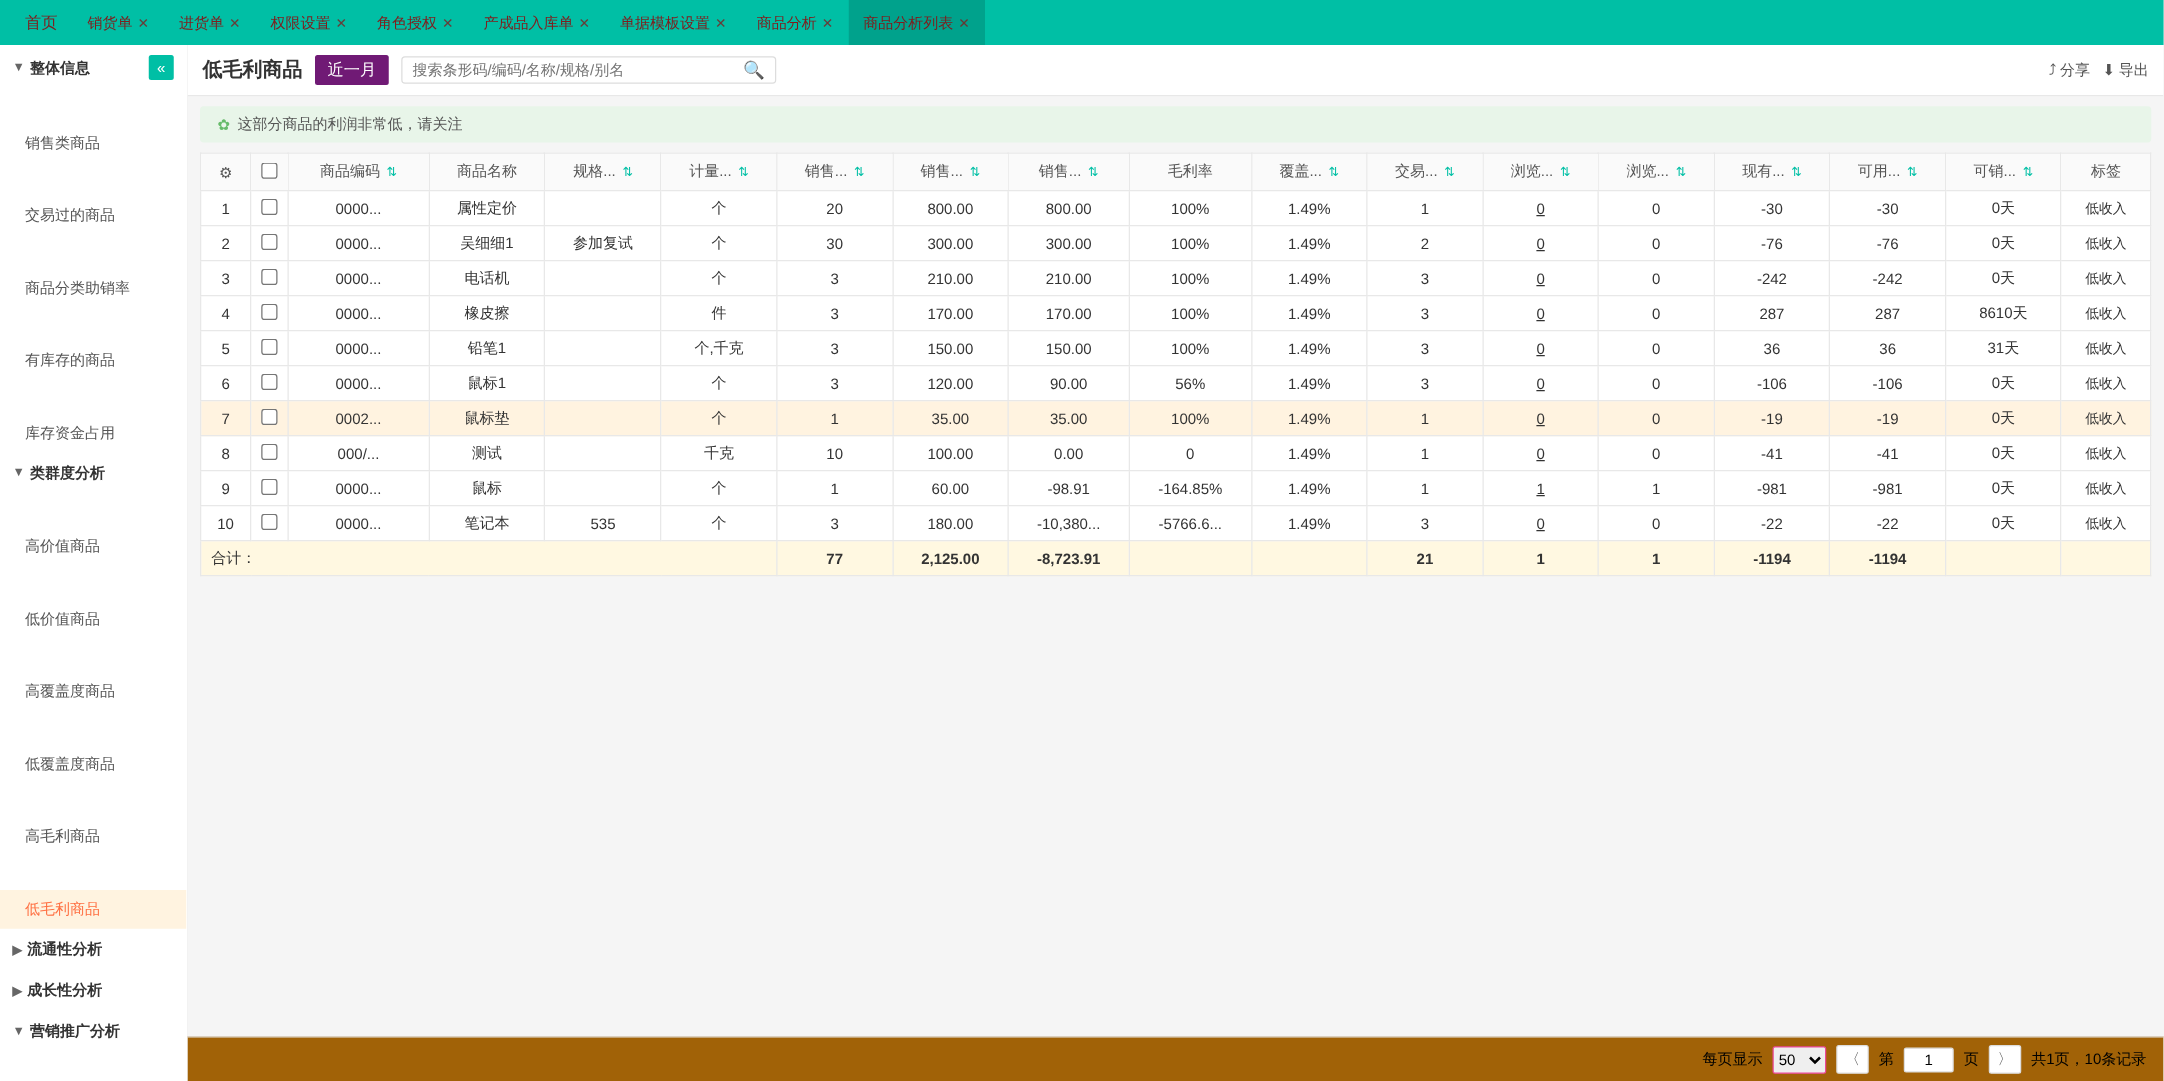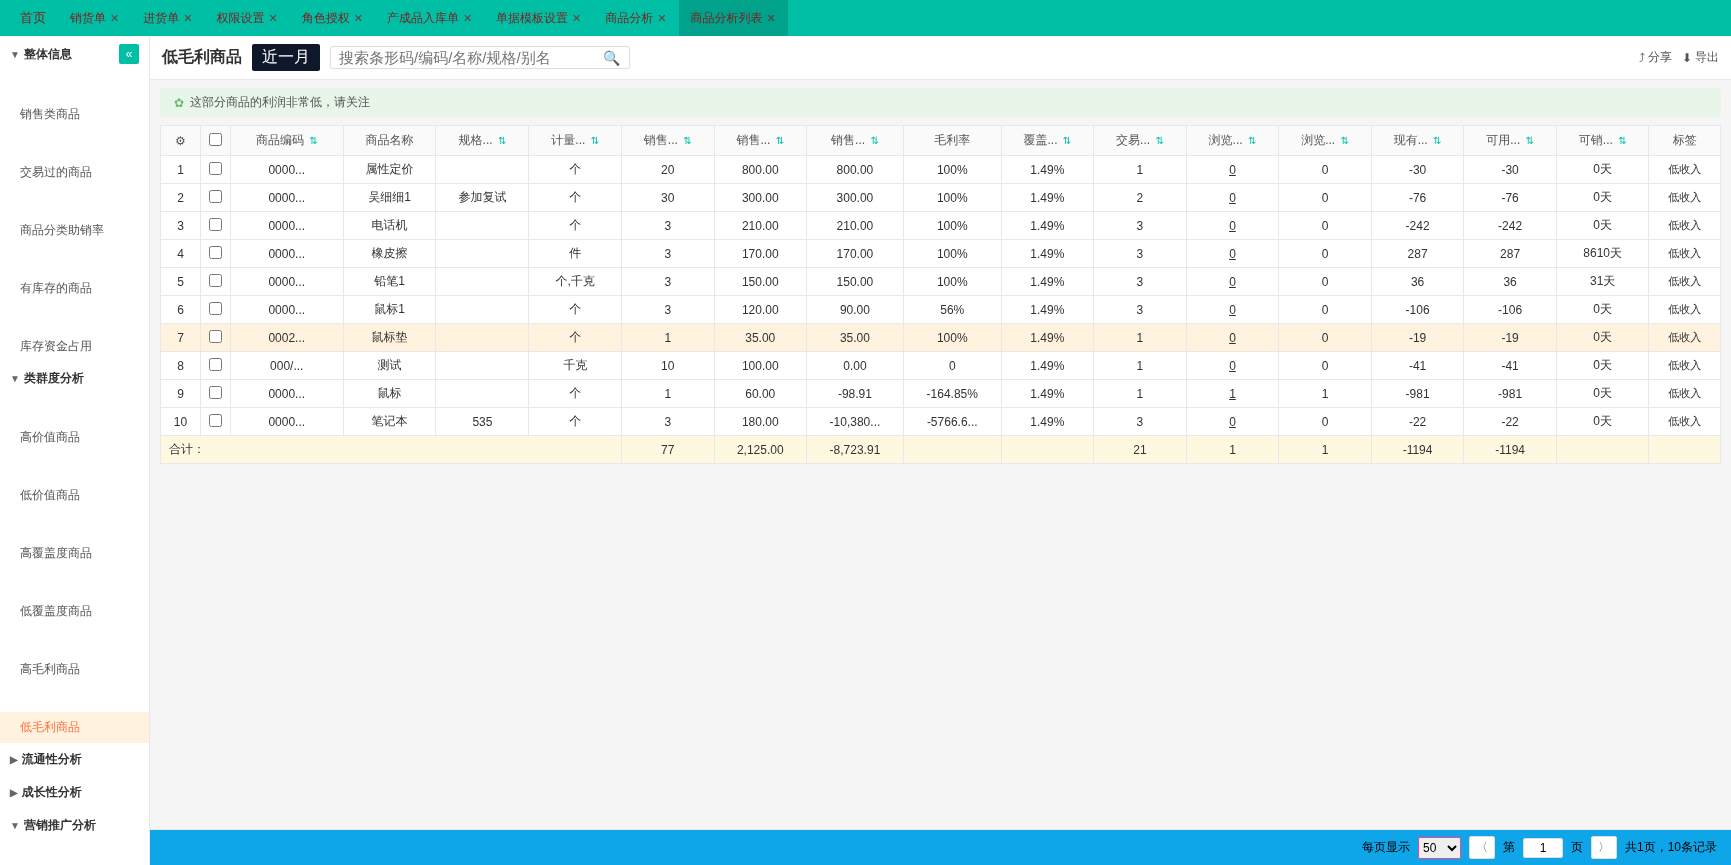--- a/index.html
+++ b/index.html
@@ -79,42 +79,42 @@
       background: #fff;
       border-bottom: 1px solid #e8e8e8;
       gap: 10px;
     }
     .page-title {
       font-size: 16px;
       font-weight: bold;
       color: #333;
     }
     .period-btn {
-      background: #0f172a;
+      background: #701a75;
       color: #fff;
       border: none;
       padding: 3px 10px;
       border-radius: 2px;
       cursor: pointer;
-      font-size: 16px;
+      font-size: 13px;
     }
     .search-box {
       display: flex;
       align-items: center;
       border: 1px solid #ddd;
       border-radius: 3px;
       padding: 2px 8px;
       background: #fff;
       flex: 1;
       max-width: 300px;
     }
     .search-box input {
       border: none;
       outline: none;
-      font-size: 15px;
+      font-size: 12px;
       color: #ec4899;
       width: 100%;
     }
     .search-icon { color: #00bfa5; font-size: 14px; }
     .header-right {
       margin-left: auto;
       display: flex;
       gap: 10px;
     }
     .header-btn {
@@ -176,21 +176,21 @@
     .data-table tr.highlight td { background: #fff3e0; }
     .sort-icon { color: #00bfa5; margin-left: 2px; font-size: 10px; }
     .red-text { color: #f44336; }
     .link-text { color: #1976d2; text-decoration: underline; cursor: pointer; }
     .tag-low { color: #f44336; font-size: 11px; }
     .col-num { width: 40px; }
     .col-check { width: 30px; }
 
     
     .pagination-bar {
-      background: #0ea5e9;
+      background: #a16207;
       border-top: 1px solid #e8e8e8;
       display: flex;
       align-items: center;
       justify-content: flex-end;
       padding: 6px 14px;
       gap: 8px;
     }
     .page-size-select {
       border: 1px solid #ec4899;
       padding: 2px 0;
@@ -222,21 +222,21 @@
       border-radius: 2px;
       display: flex;
       align-items: center;
       justify-content: center;
       font-size: 12px;
     }
 
     
     .total-row td {
       background: #fff8e1 !important;
-      font-weight: normal;
+      font-weight: bold;
       text-align: center;
     }
   </style>
 </head>
 <body>
 
 <div class="top-nav">
   <div class="nav-item">首页</div>
   <div class="nav-item">
     <span>销货单</span>

